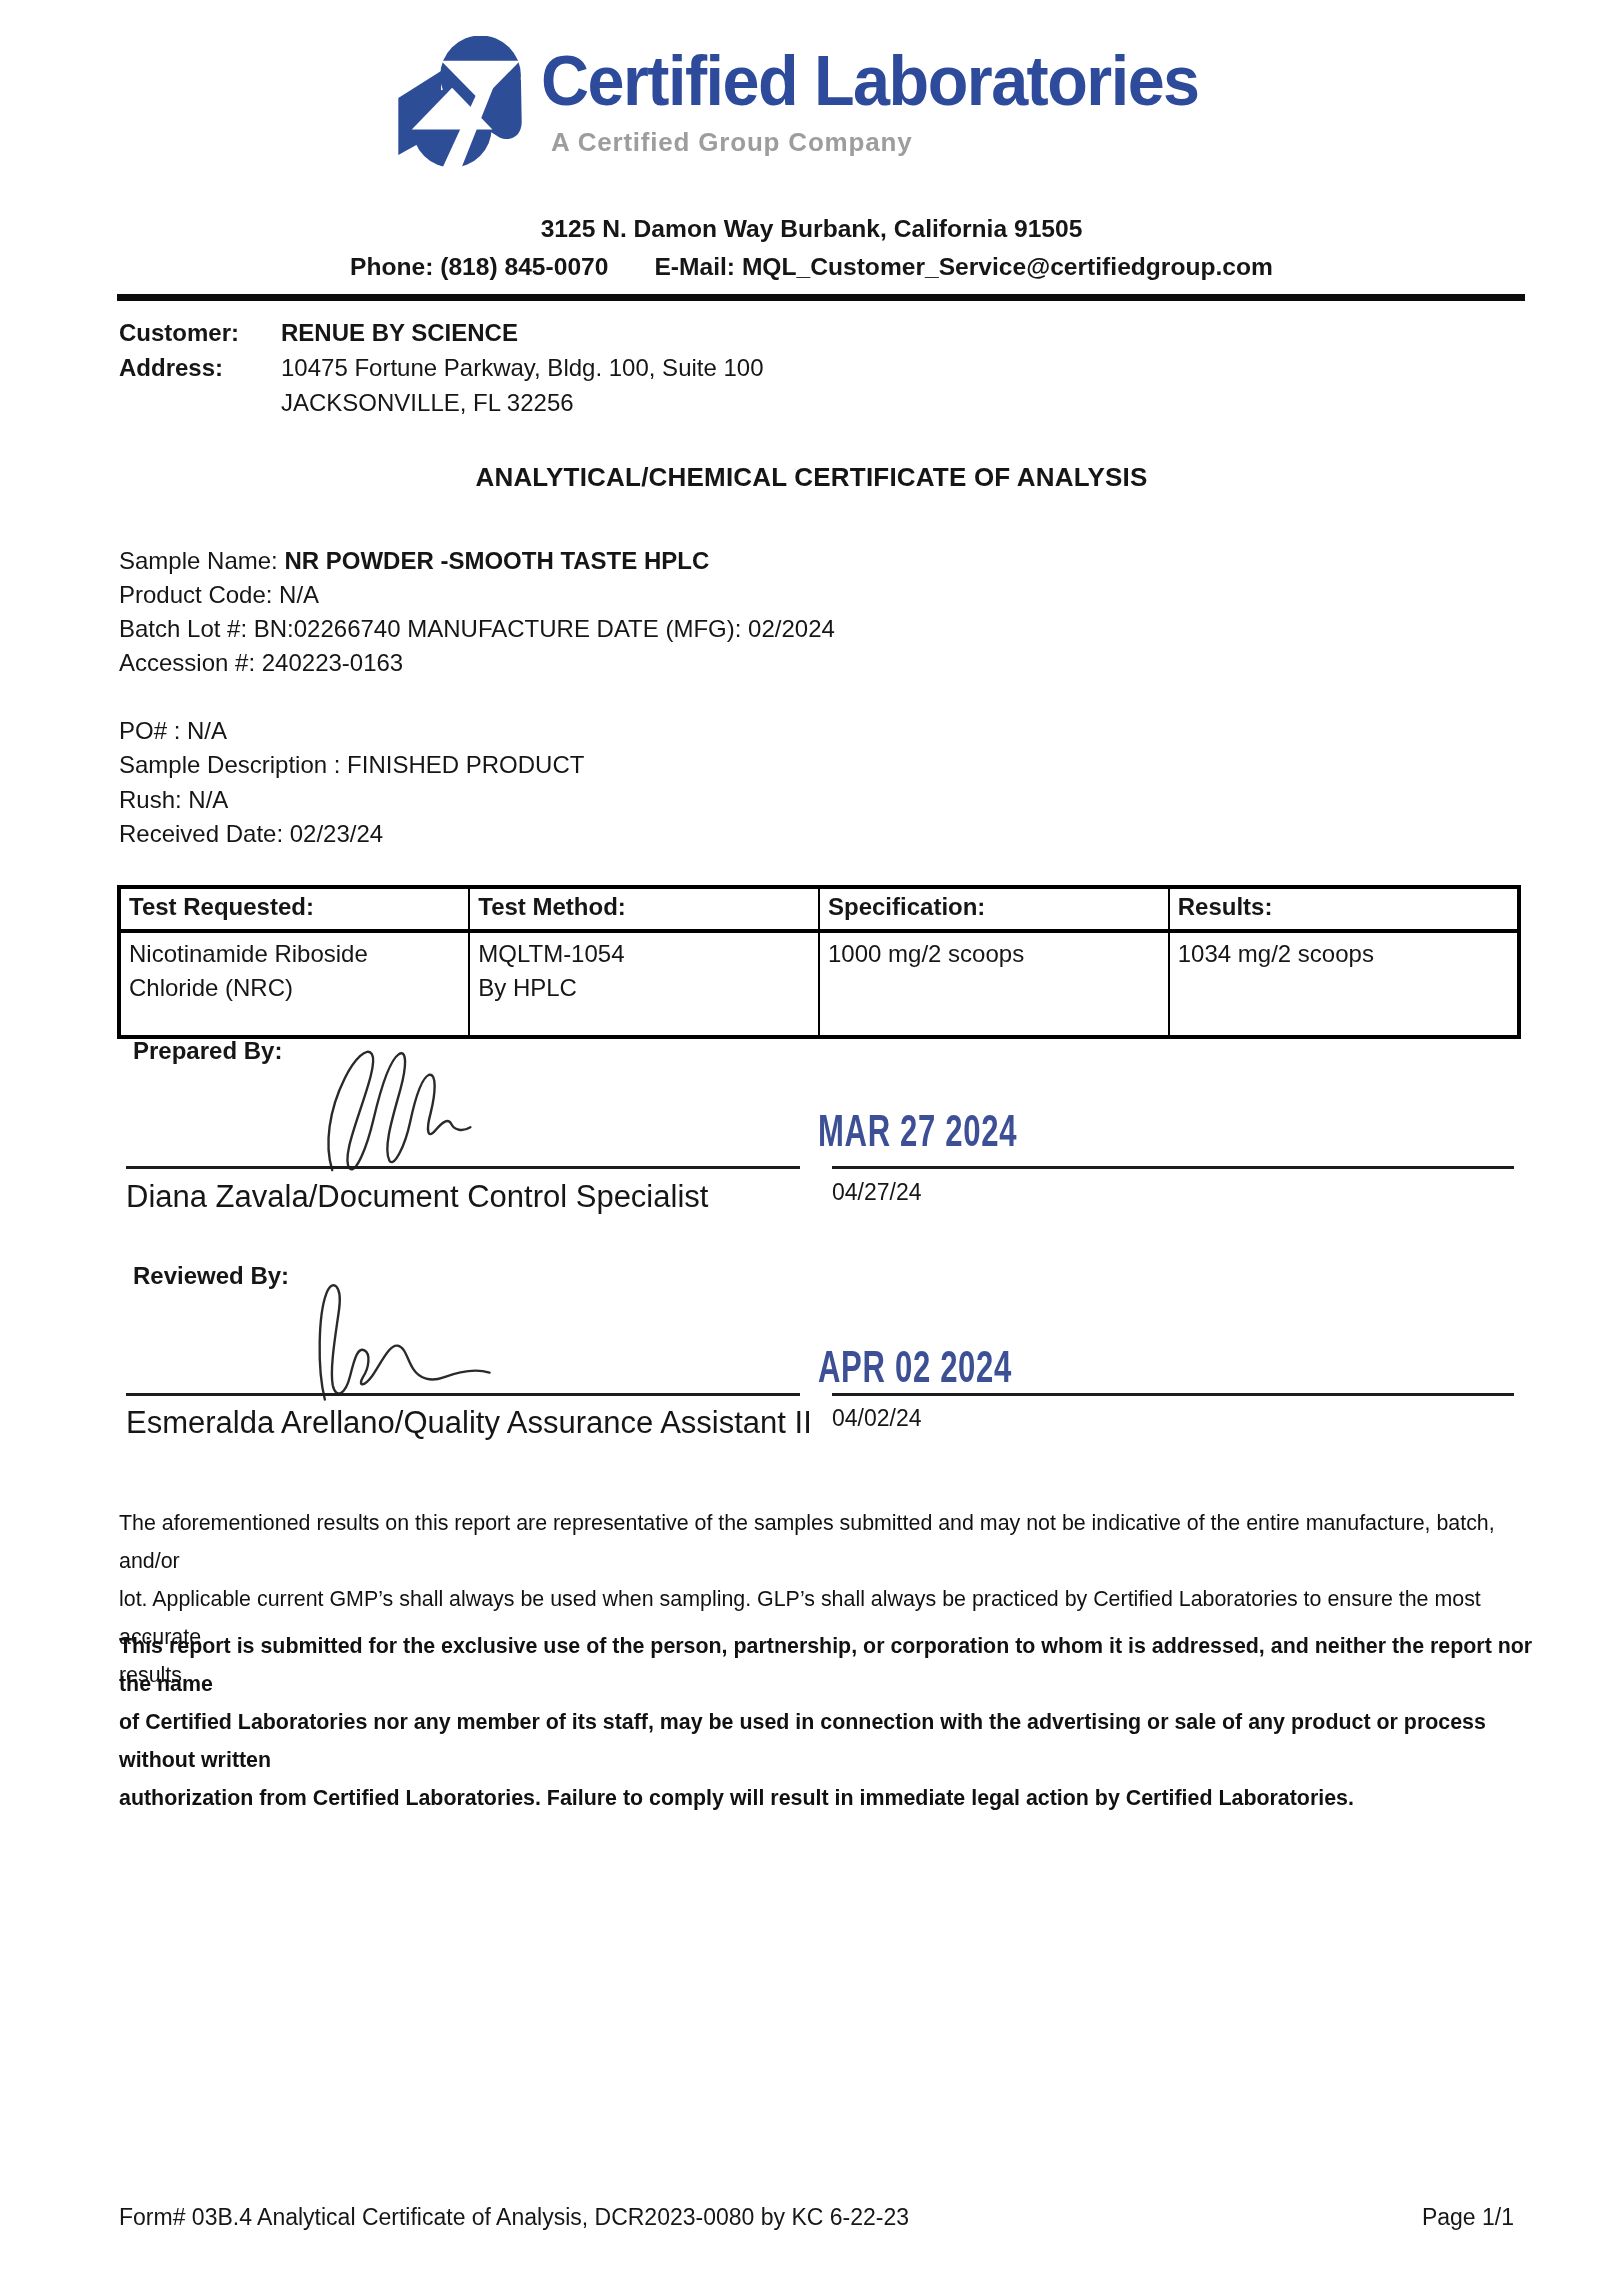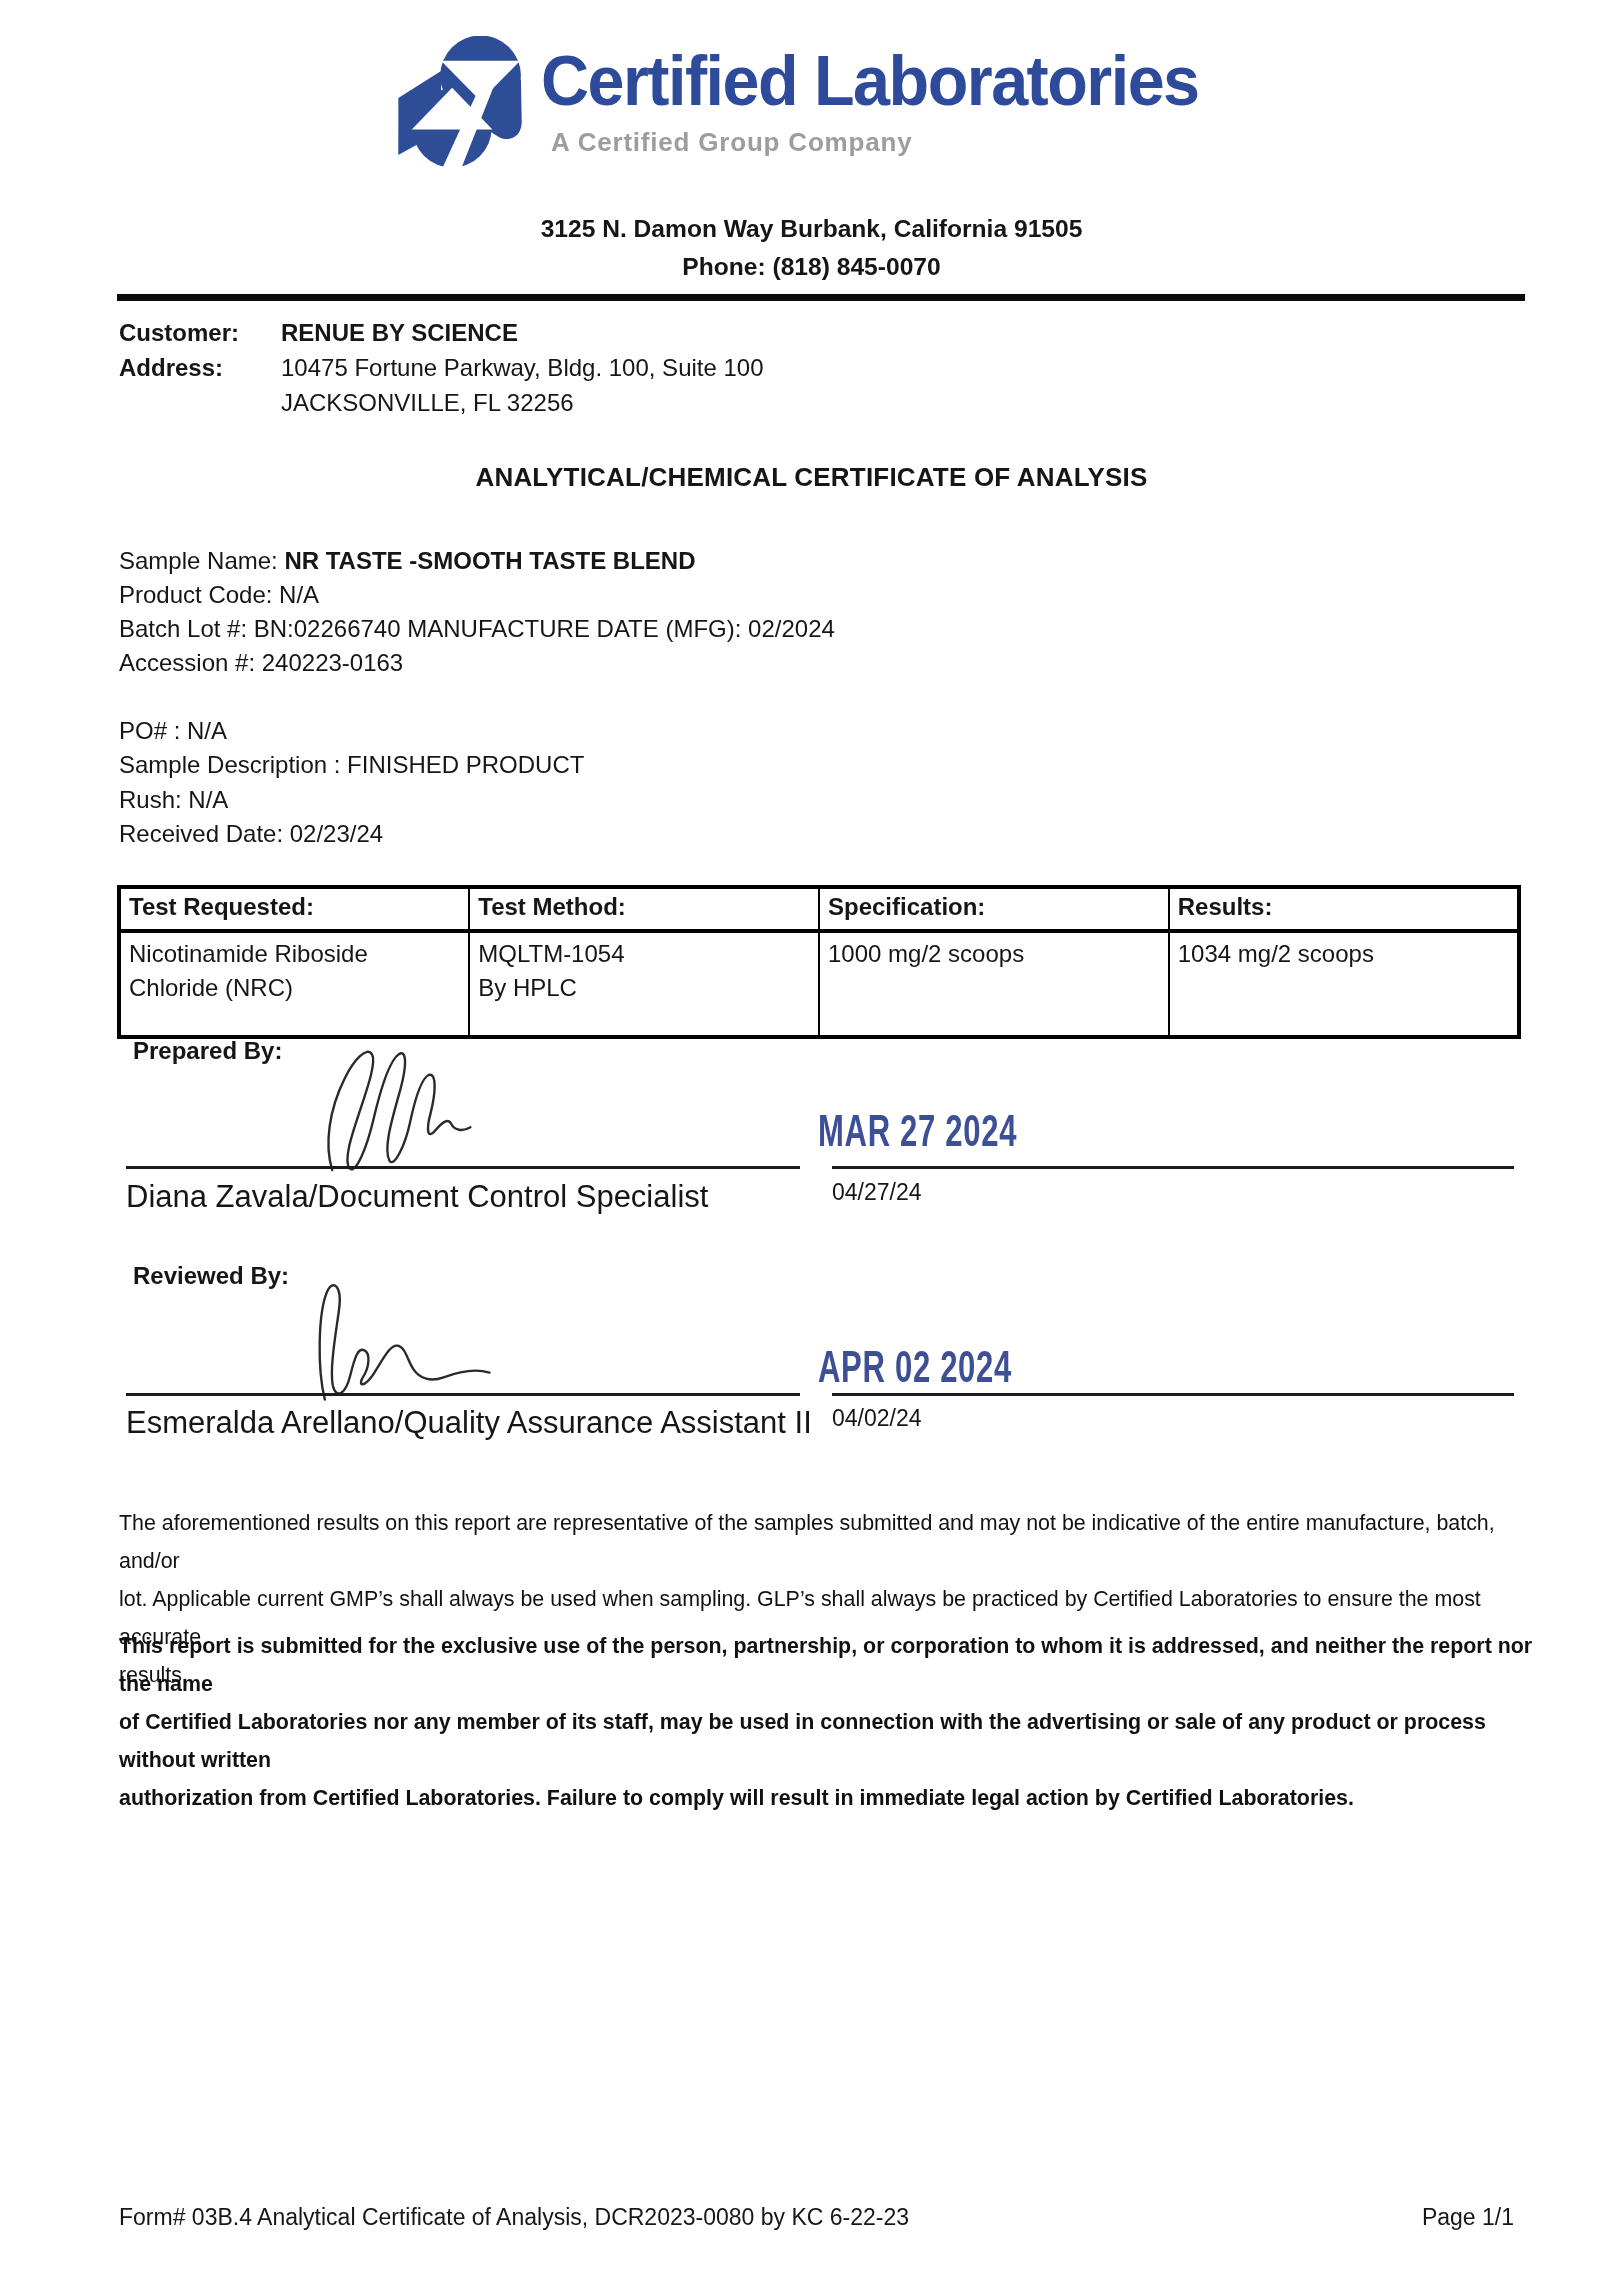--- a/index.html
+++ b/index.html
@@ -107,32 +107,33 @@
       </g>
     </svg>
   </div>
 
   <div class="abs brand">Certified Laboratories</div>
   <div class="abs tagline">A Certified Group Company</div>
 
   <div class="abs center addr-line">3125 N. Damon Way Burbank, California 91505</div>
   <div class="abs phone-row">
     <span>Phone: (818) 845-0070</span>
+    <span>E-Mail: MQL_Customer_Service@certifiedgroup.com</span>
   </div>
   <div class="abs top-rule"></div>
 
   <div class="abs cust-label" style="top:319px;">Customer:</div>
   <div class="abs cust-value b" style="top:319px;">RENUE BY SCIENCE</div>
   <div class="abs cust-label" style="top:354px;">Address:</div>
   <div class="abs cust-value" style="top:354px;">10475 Fortune Parkway, Bldg. 100, Suite 100</div>
   <div class="abs cust-value" style="top:389px;">JACKSONVILLE, FL 32256</div>
 
   <div class="abs center coa-title">ANALYTICAL/CHEMICAL CERTIFICATE OF ANALYSIS</div>
 
-  <div class="abs sample-line" style="top:547px;"><span>Sample Name: </span><span class="b">NR TASTE -SMOOTH TASTE BLEND</span></div>
+  <div class="abs sample-line" style="top:547px;"><span>Sample Name: </span><span class="b">NR POWDER -SMOOTH TASTE HPLC</span></div>
   <div class="abs sample-line" style="top:581px;">Product Code: N/A</div>
   <div class="abs sample-line" style="top:615px;">Batch Lot #: BN:02266740 MANUFACTURE DATE (MFG): 02/2024</div>
   <div class="abs sample-line" style="top:649px;text-align:center;">Accession #: 240223-0163</div>
 
   <div class="abs sample-line" style="top:717px;">PO# : N/A</div>
   <div class="abs sample-line" style="top:751px;">Sample Description : FINISHED PRODUCT</div>
   <div class="abs sample-line" style="top:786px;">Rush: N/A</div>
   <div class="abs sample-line" style="top:820px;">Received Date: 02/23/24</div>
 
   <table class="results">

